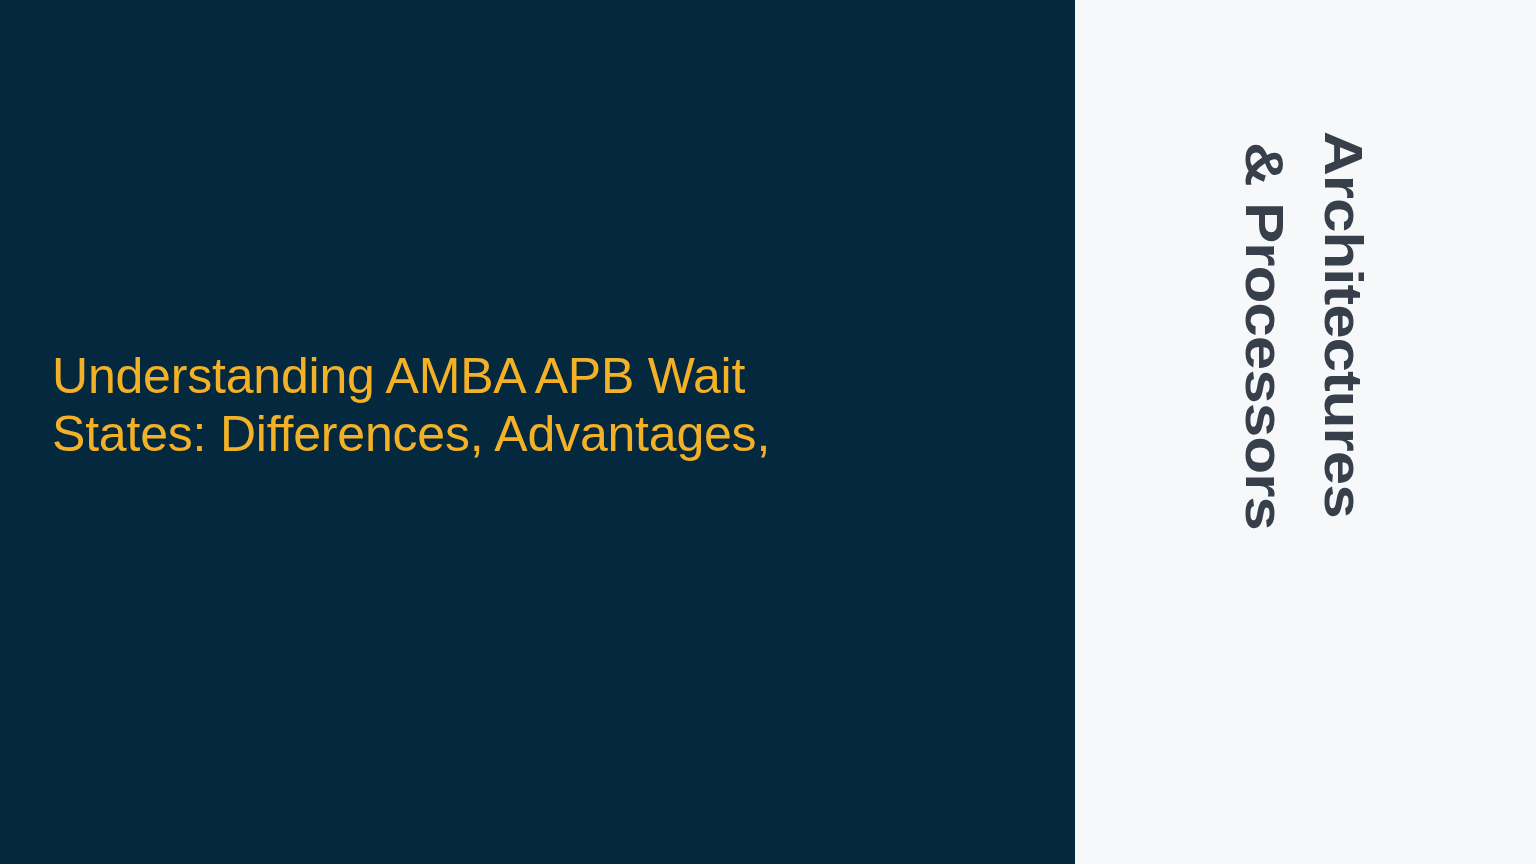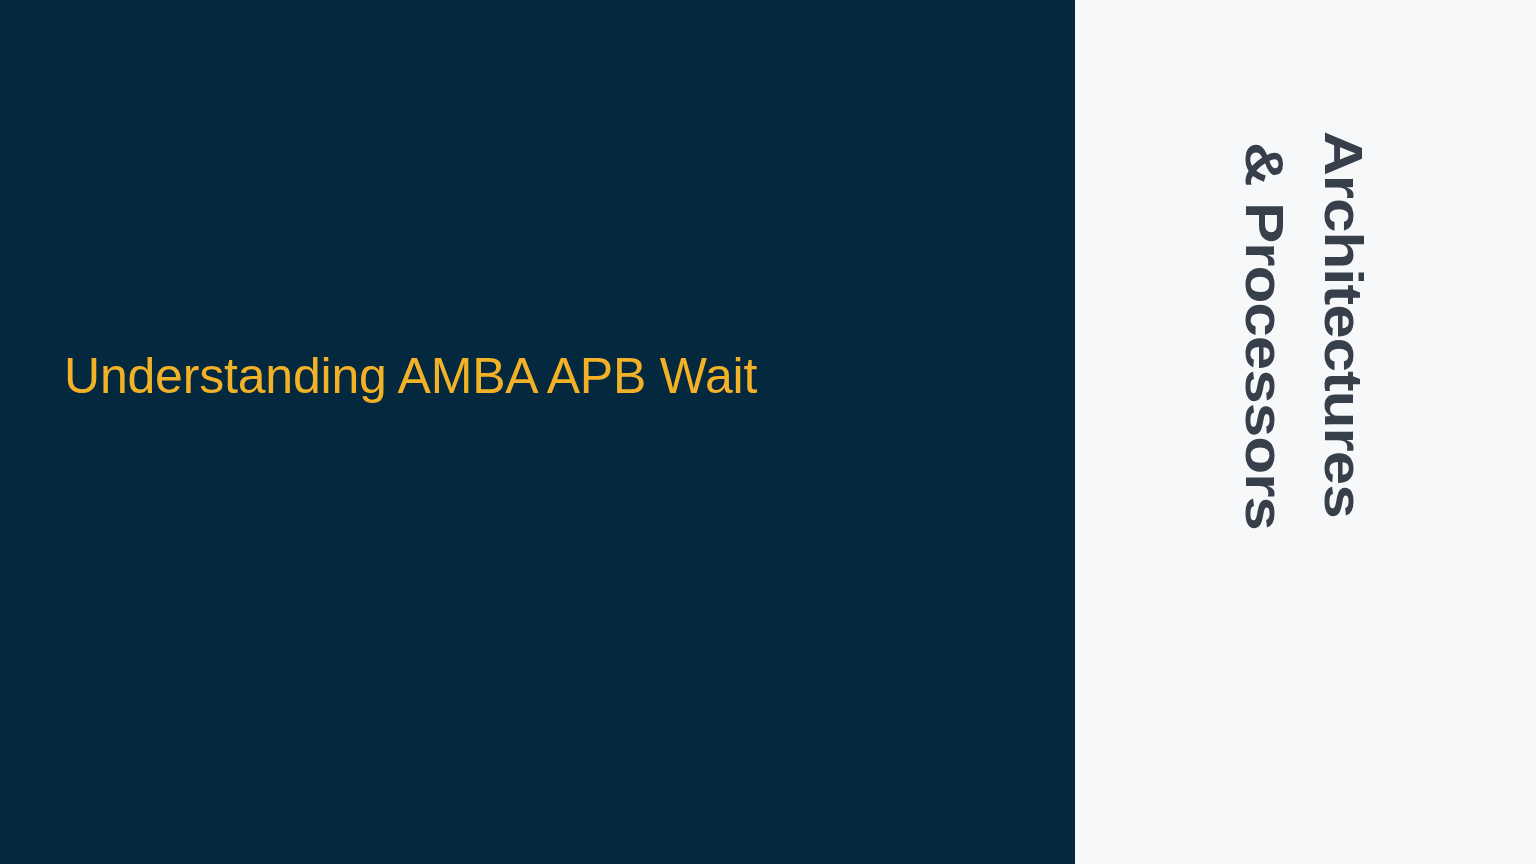--- a/index.html
+++ b/index.html
@@ -30,21 +30,21 @@
     width: 1075px;
     height: 864px;
     background: #04283E;
     flex: 0 0 1075px;
     display: flex;
     align-items: center;
   }
 
   .title-block {
     position: absolute;
-    left: 64px;
+    left: 52px;
     top: 347px;
     width: 970px;
   }
 
   .title-line {
     display: block;
     color: #F2B126;
     font-family: "Liberation Sans", sans-serif;
     font-size: 50px;
     font-weight: 400;
@@ -106,20 +106,21 @@
   .rot-layer .vtext { pointer-events: auto; }
 </style>
 </head>
 <body>
 
 <div class="slide">
 
   <section class="title-panel">
     <div class="title-block">
       <span class="title-line">Understanding AMBA APB Wait</span>
+      <span class="title-line">States: Differences, Advantages,</span>
     </div>
   </section>
 
   <section class="label-panel">
     <div class="vertical-stack"></div>
   </section>
 
   <div class="rot-layer">
     <span class="vtext vtext-primary">Architectures</span>
     <span class="vtext vtext-secondary">&amp; Processors</span>

